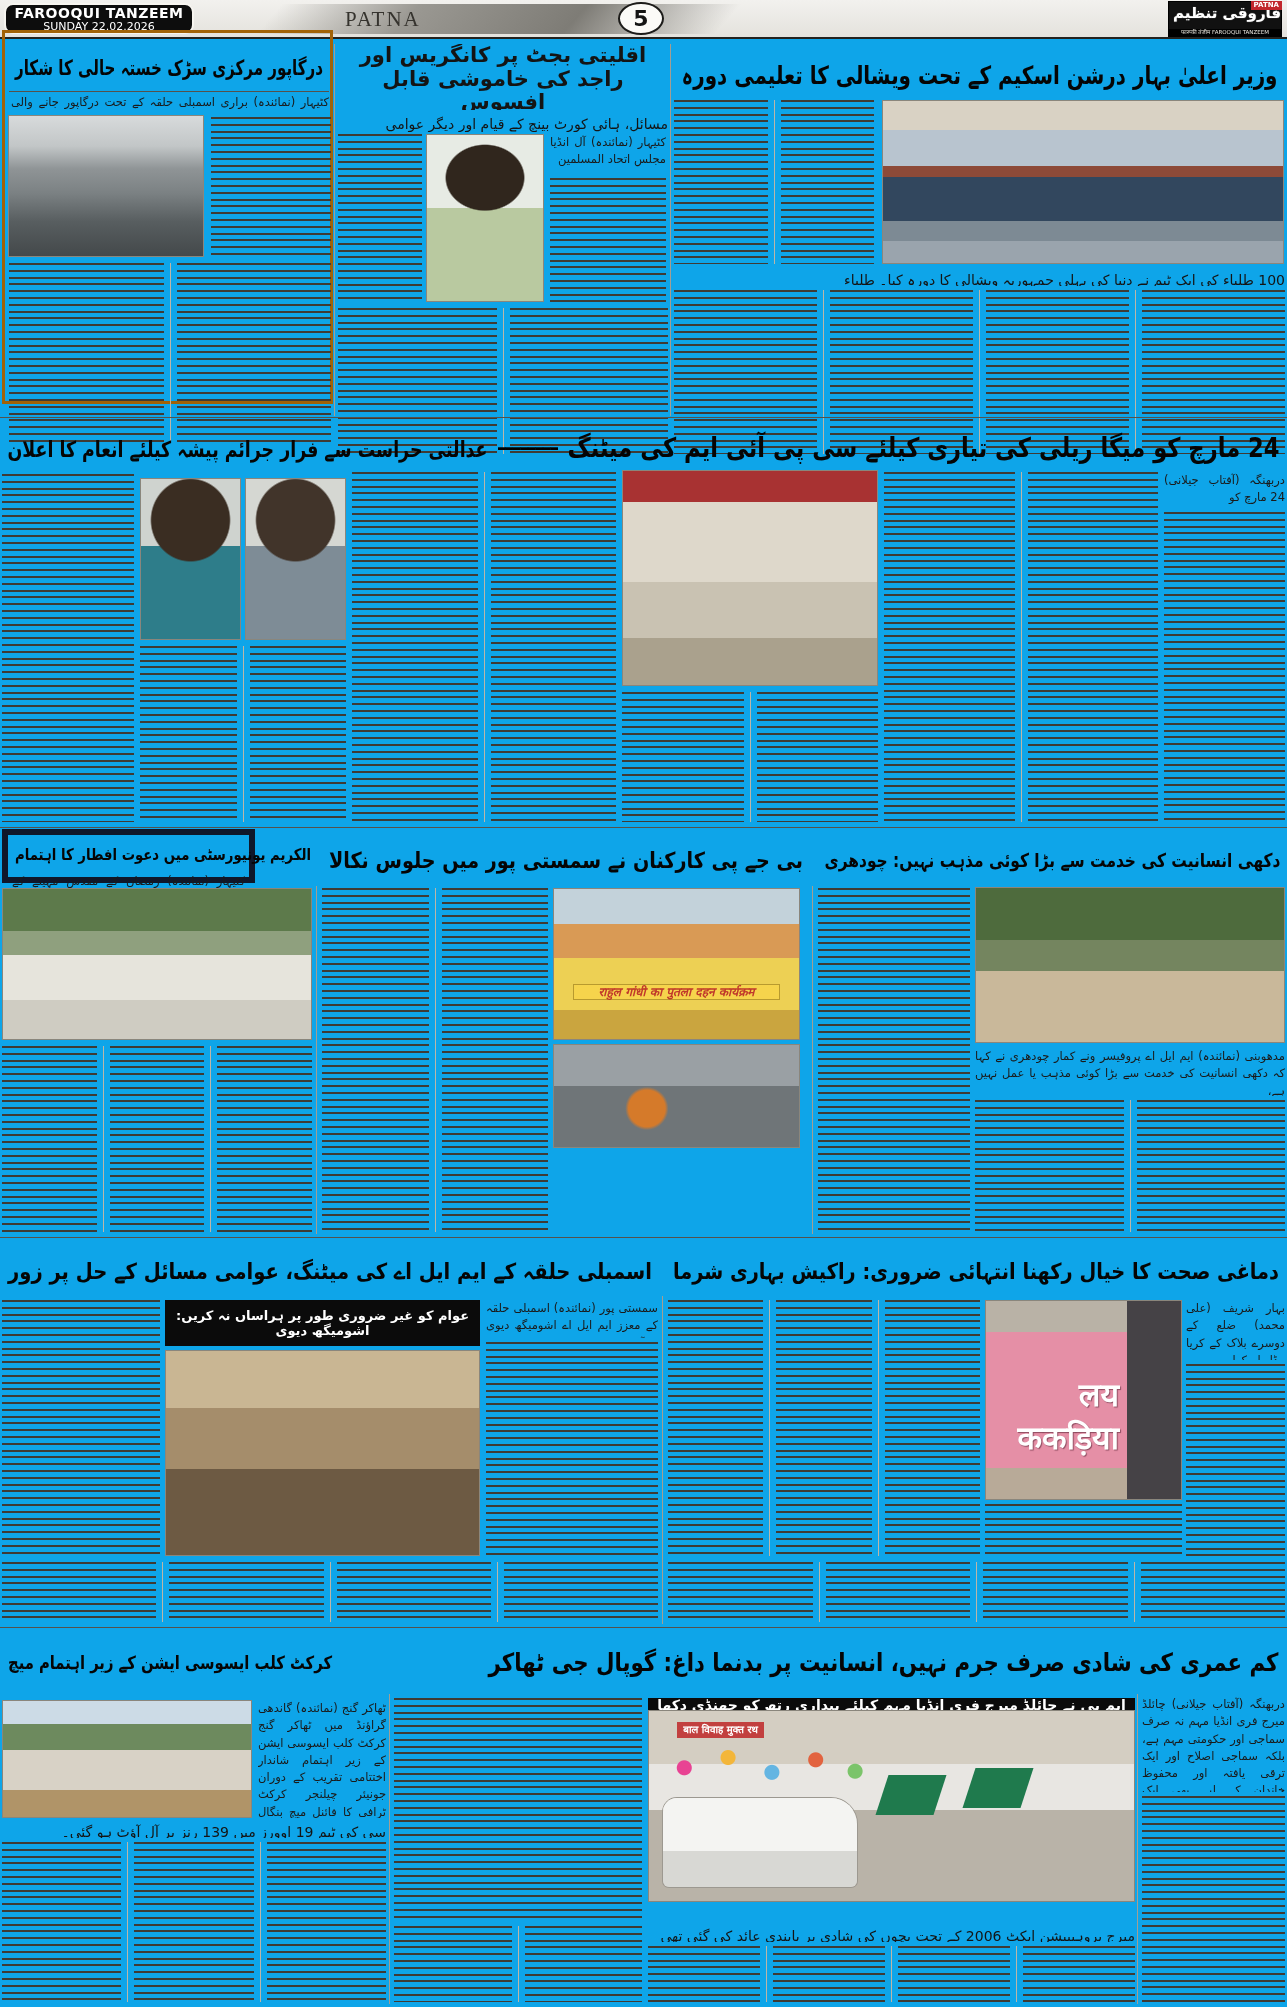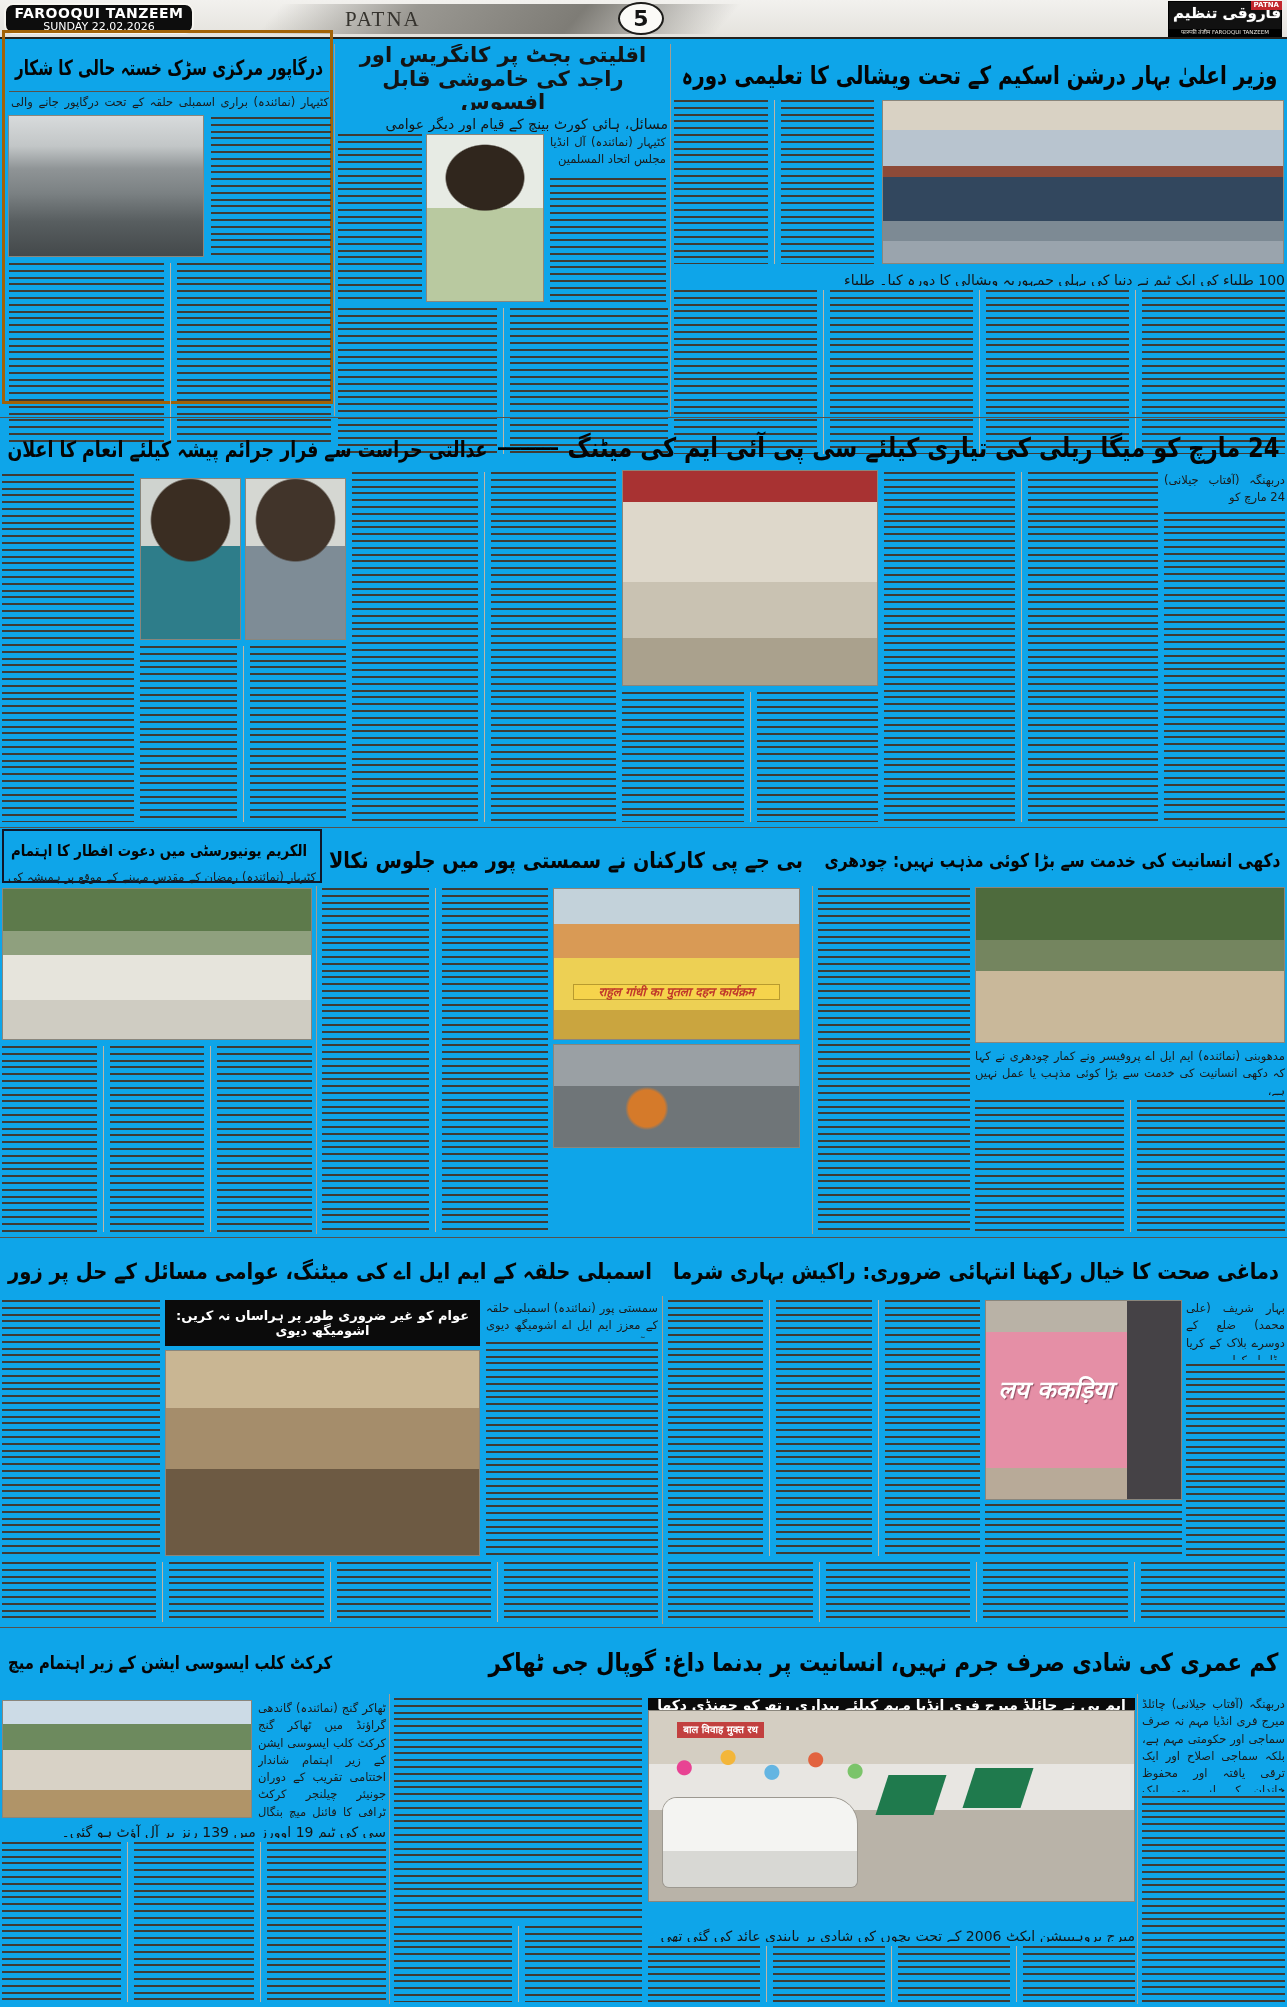--- a/index.html
+++ b/index.html
@@ -47,21 +47,21 @@
   .ph-cpim{background:linear-gradient(180deg,#a83232 0 15%,#ded8cb 15% 52%,#c9c2b2 52% 78%,#aaa18d 78% 100%);}
   .ph-iftar{background:linear-gradient(180deg,#5d7a4b 0 28%,#8fa07e 28% 44%,#e6e4dc 44% 74%,#cfccc2 74% 100%);}
   .ph-procession{background:linear-gradient(180deg,#c3d2da 0 24%,#d99a55 24% 46%,#edd054 46% 80%,#caa53f 80% 100%);font-style:italic;}
   .ph-effigy{background:radial-gradient(circle at 38% 62%,#d57a2a 0 11%,rgba(0,0,0,0) 13%),linear-gradient(180deg,#9aa0a4 0 40%,#6f7578 40% 100%);}
   .ph-cheque{background:linear-gradient(180deg,#4e6b3d 0 34%,#74855f 34% 54%,#c9b89a 54% 100%);}
   .ph-lay{background:linear-gradient(90deg,rgba(0,0,0,0) 0 72%,#454246 72% 100%),linear-gradient(180deg,#b9b2a6 0 16%,#e58fa6 16% 84%,#b8aa98 84% 100%);}
   .ph-office{background:linear-gradient(180deg,#c9b693 0 28%,#a58d6b 28% 58%,#6d5a43 58% 100%);}
   .ph-cricket{background:linear-gradient(180deg,#ccdbe6 0 20%,#6d8a5e 20% 42%,#d8d2c6 42% 76%,#b09468 76% 100%);}
   .ph-car{background:linear-gradient(180deg,#d4cec2 0 28%,#e8e6e2 28% 52%,#b9b3a8 52% 100%);}
   .banner-yellow{position:absolute;left:8%;right:8%;bottom:26%;background:#f6d44c;color:#c0392b;font-weight:bold;font-size:12px;text-align:center;border:1px solid #b89a2e;line-height:1.2;}
-  .banner-pink{position:absolute;left:4%;top:36%;width:64%;color:#fff;font-weight:bold;font-size:24px;text-align:center;text-shadow:1px 1px 1px #8e4c60;font-style:italic;}
+  .banner-pink{position:absolute;left:4%;top:36%;width:64%;color:#fff;font-weight:bold;font-size:32px;text-align:right;text-shadow:1px 1px 1px #8e4c60;}
   .car-sign{position:absolute;left:6%;top:6%;background:#c2403f;color:#fff;font-weight:bold;font-size:10px;padding:2px 6px;line-height:1.2;}
   .flagA,.flagB{position:absolute;width:58px;height:40px;background:#1f7a4d;transform:skewX(-18deg);}
   .car-body{position:absolute;left:3%;bottom:8%;width:40%;height:46%;background:linear-gradient(180deg,#f4f4f2 0 60%,#d8d8d4 60% 100%);border-radius:14px 26px 6px 6px;box-shadow:0 0 0 1px #9c9890;}
   .balloons{position:absolute;left:2%;top:18%;width:45%;height:30%;
     background:radial-gradient(circle at 12% 40%,#e84393 7px,rgba(0,0,0,0) 8px),radial-gradient(circle at 32% 22%,#f3b63a 7px,rgba(0,0,0,0) 8px),radial-gradient(circle at 52% 48%,#64b5e2 7px,rgba(0,0,0,0) 8px),radial-gradient(circle at 72% 26%,#e2633f 7px,rgba(0,0,0,0) 8px),radial-gradient(circle at 90% 46%,#7bc46a 7px,rgba(0,0,0,0) 8px);}
   .mugwrap{display:flex;gap:4px;}
   .mugwrap>div{flex:1;}
 </style>
 </head>
 <body>
@@ -175,21 +175,21 @@
   </div>
 
   <div class="abs hr" style="left:0;top:827px;width:1287px;"></div>
 
   <svg class="abs" style="left:818px;top:831px;" width="469" height="50">
     <text x="50%" y="36" text-anchor="middle" textLength="456" lengthAdjust="spacingAndGlyphs" font-size="19" font-weight="bold" direction="rtl">دکھی انسانیت کی خدمت سے بڑا کوئی مذہب نہیں: چودھری</text>
   </svg>
   <svg class="abs" style="left:322px;top:831px;" width="488" height="50">
     <text x="50%" y="37" text-anchor="middle" textLength="474" lengthAdjust="spacingAndGlyphs" font-size="22" font-weight="bold" direction="rtl">بی جے پی کارکنان نے سمستی پور میں جلوس نکالا</text>
   </svg>
-  <div class="abs" style="left:2px;top:829px;width:320px;height:54px;border:2px solid #0f172a;box-sizing:border-box;">
+  <div class="abs" style="left:2px;top:829px;width:253px;height:54px;border:6px solid #0f172a;box-sizing:border-box;">
     <svg width="310" height="34">
       <text x="50%" y="25" text-anchor="middle" textLength="296" lengthAdjust="spacingAndGlyphs" font-size="16" font-weight="bold" direction="rtl">الکریم یونیورسٹی میں دعوت افطار کا اہتمام</text>
     </svg>
     <div class="byline" style="padding:0 4px;height:16px;overflow:hidden;">کٹیہار (نمائندہ) رمضان کے مقدس مہینے کے موقع پر ہمیشہ کی طرح اس سال بھی کٹیہار</div>
   </div>
 
   <div class="abs vr" style="left:316px;top:886px;height:348px;"></div>
   <div class="abs vr" style="left:812px;top:886px;height:348px;"></div>
 
   <div class="abs photo ph-iftar" style="left:2px;top:888px;width:310px;height:152px;"></div>

